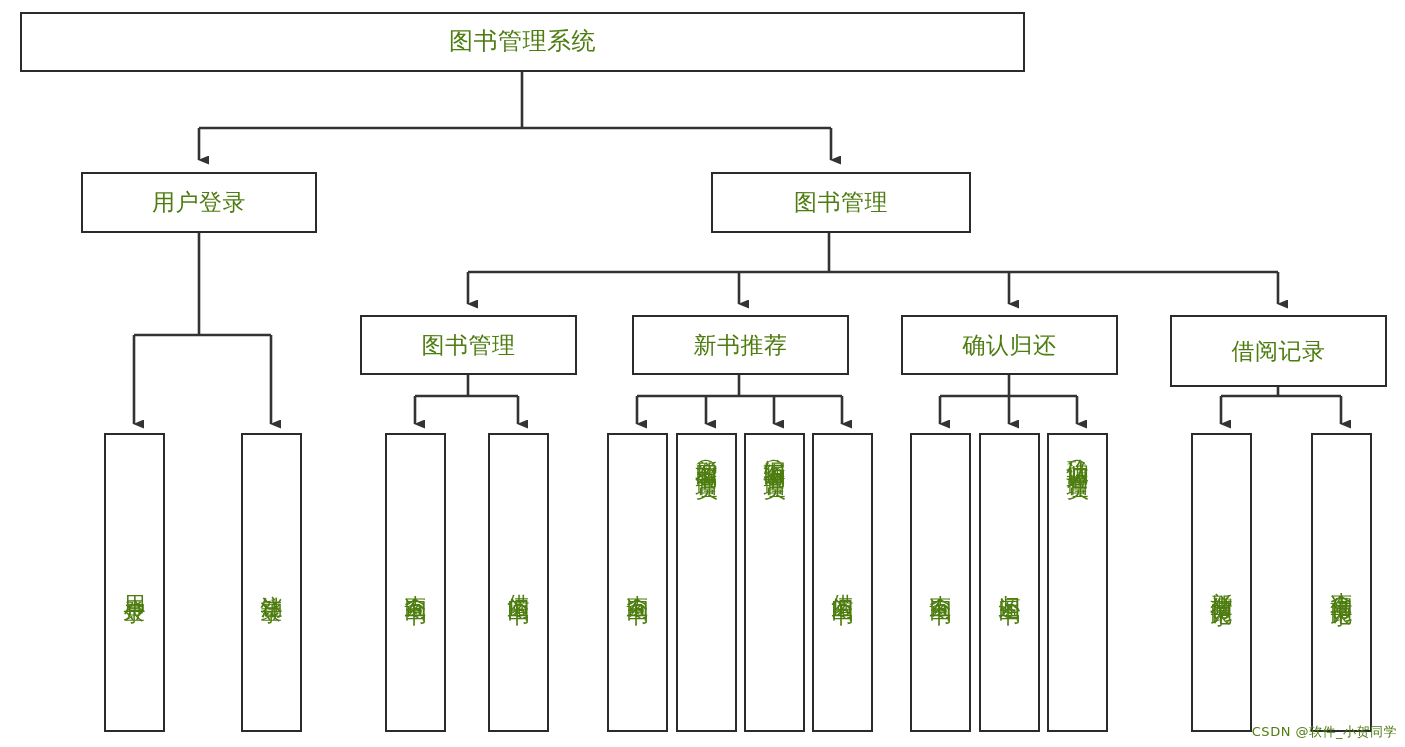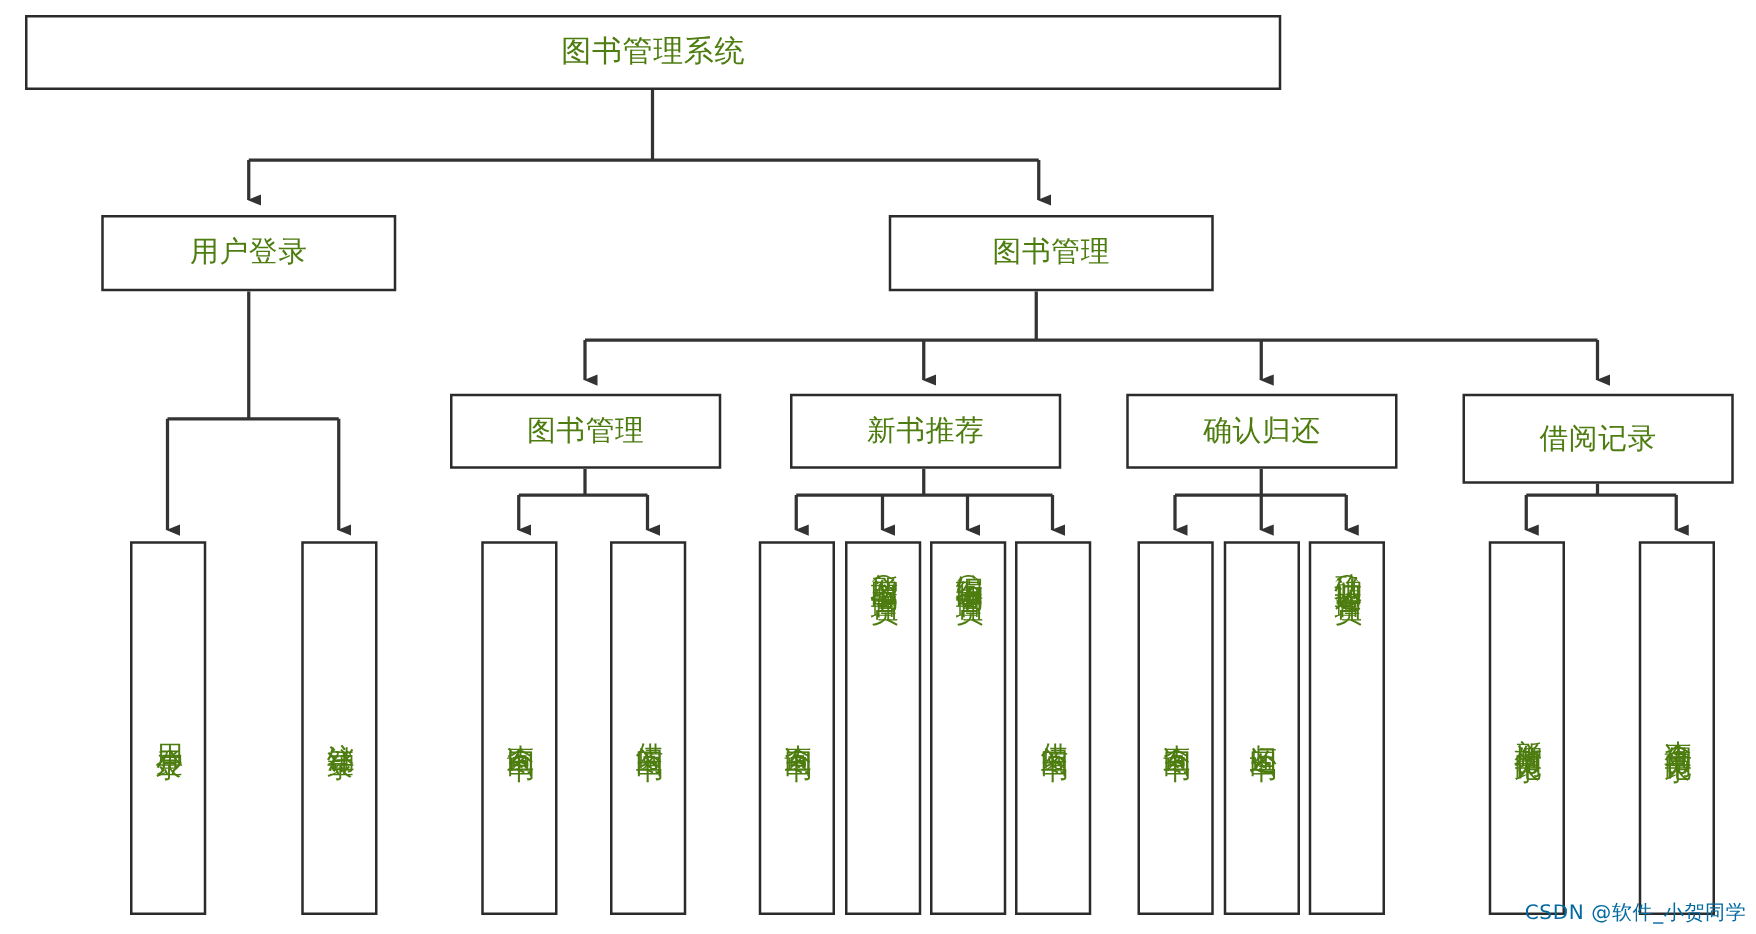--- a/index.html
+++ b/index.html
@@ -66,22 +66,22 @@
     text-align: left;
   }
   .node-v.center-text {
     align-items: center;
     padding-top: 0;
   }
   #watermark {
     position: absolute;
     right: 8px;
     bottom: 6px;
-    font-size: 16px;
-    color: #0369a1;
+    font-size: 13px;
+    color: #4d7c0f;
     white-space: nowrap;
     letter-spacing: 0.5px;
     pointer-events: none;
   }
 </style>
 </head>
 <body>
 
 <div id="diagram-root">
 

